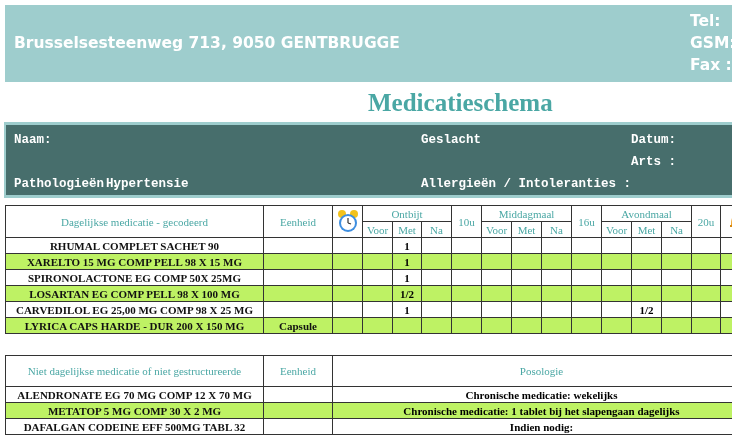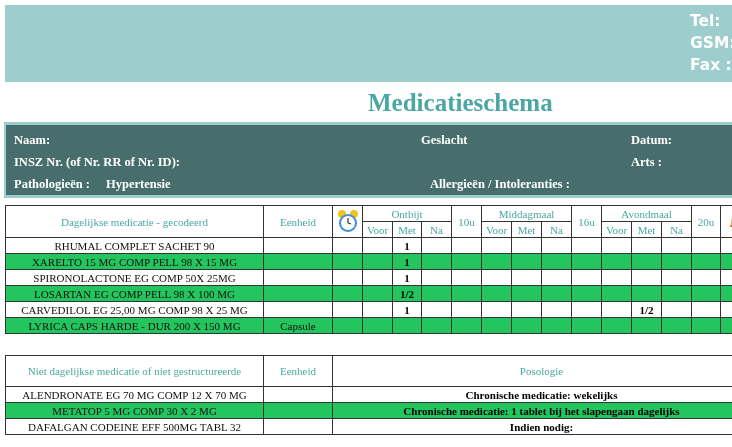--- a/index.html
+++ b/index.html
@@ -12,48 +12,48 @@
   .pharmacy .right { position:absolute; left:685px; white-space:nowrap; }
   .title {
     position:absolute; left:368px; top:89px; font-family:"Liberation Serif", serif; font-weight:bold;
     font-size:25px; color:#4aa7a4; white-space:nowrap;
   }
   .patient {
     position:absolute; left:4px; top:122px; width:740px; height:76px; background:#476e6c;
     border-top:3px solid #9ecdcd; border-bottom:3px solid #9ecdcd; border-left:2px solid #9ecdcd; box-sizing:border-box;
     color:#ffffff; font-weight:bold; font-size:12.5px;
   }
-  .patient .f { position:absolute; white-space:nowrap; }
+  .patient .f { position:absolute; white-space:nowrap;font-family:Liberation Mono, monospace; }
   table.grid { position:absolute; border-collapse:collapse; table-layout:fixed; }
   table.grid td, table.grid th { border:1px solid #333; padding:0; font-size:11px; text-align:center; white-space:nowrap; overflow:hidden; }
   .hdr { color:#4aa7a4; font-weight:normal; }
-  .teal td { background:#22c55e; }
-  .med { font-weight:normal; color:#111; }
+  .teal td { background:#bef264; }
+  .med { font-weight:bold; color:#111; }
   .dashed-l { border-left:1px dashed #666 !important; }
   .val { font-weight:bold; }
   .pos { font-weight:bold; font-size:11px; }
 </style>
 </head>
 <body>
 
 <div class="pharmacy">
+  <div class="line" style="top:29px">Brusselsesteenweg 713, 9050 GENTBRUGGE</div>
   <div class="right" style="top:7px">Tel:</div>
   <div class="right" style="top:29px">GSM:</div>
   <div class="right" style="top:51px">Fax :</div>
 </div>
 
 <div class="title">Medicatieschema</div>
 
 <div class="patient">
   <span class="f" style="left:8px; top:8px">Naam:</span>
-  <span class="f" style="left:8px; top:30px">INSZ Nr. (of Nr. RR of Nr. ID):</span>
   <span class="f" style="left:8px; top:52px">Pathologieën :</span>
   <span class="f" style="left:100px; top:52px">Hypertensie</span>
   <span class="f" style="left:415px; top:8px">Geslacht</span>
-  <span class="f" style="left:424px; top:52px">Allergieën / Intoleranties :</span>
+  <span class="f" style="left:415px; top:52px">Allergieën / Intoleranties :</span>
   <span class="f" style="left:625px; top:8px">Datum:</span>
   <span class="f" style="left:625px; top:30px">Arts :</span>
 </div>
 
 <table class="grid" style="left:5px; top:205px; width:745px;">
   <colgroup>
     <col style="width:258px">
       <col style="width:69px">
       <col style="width:30px">
     <col style="width:30px">

